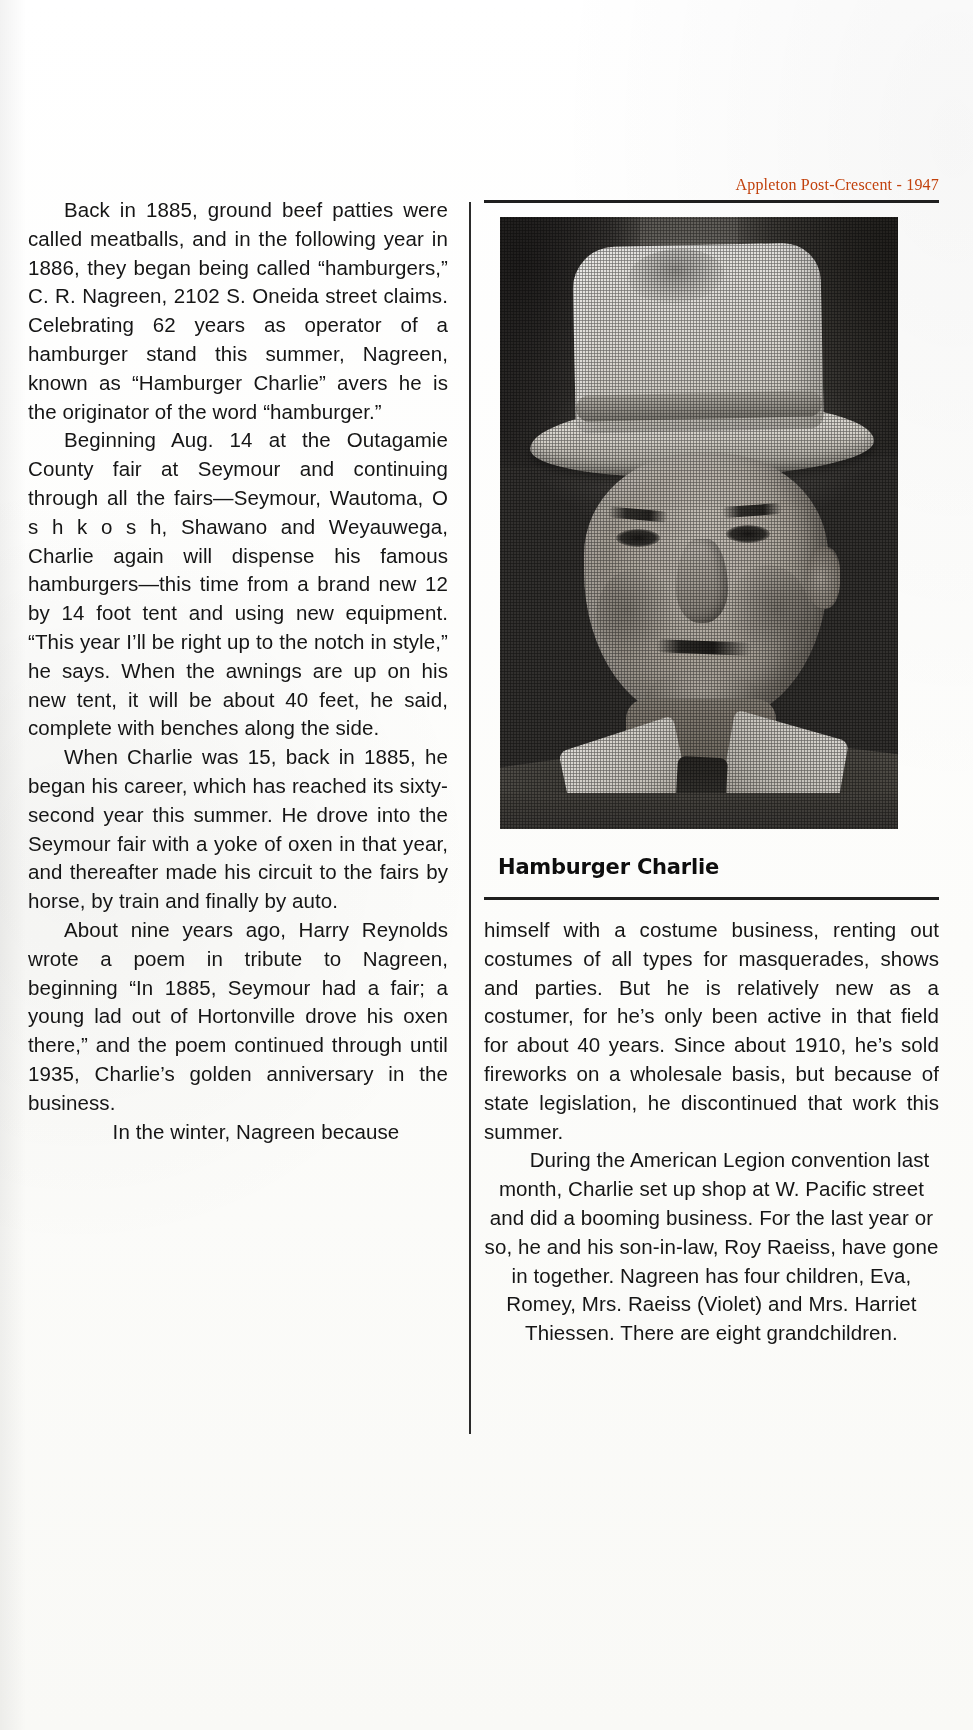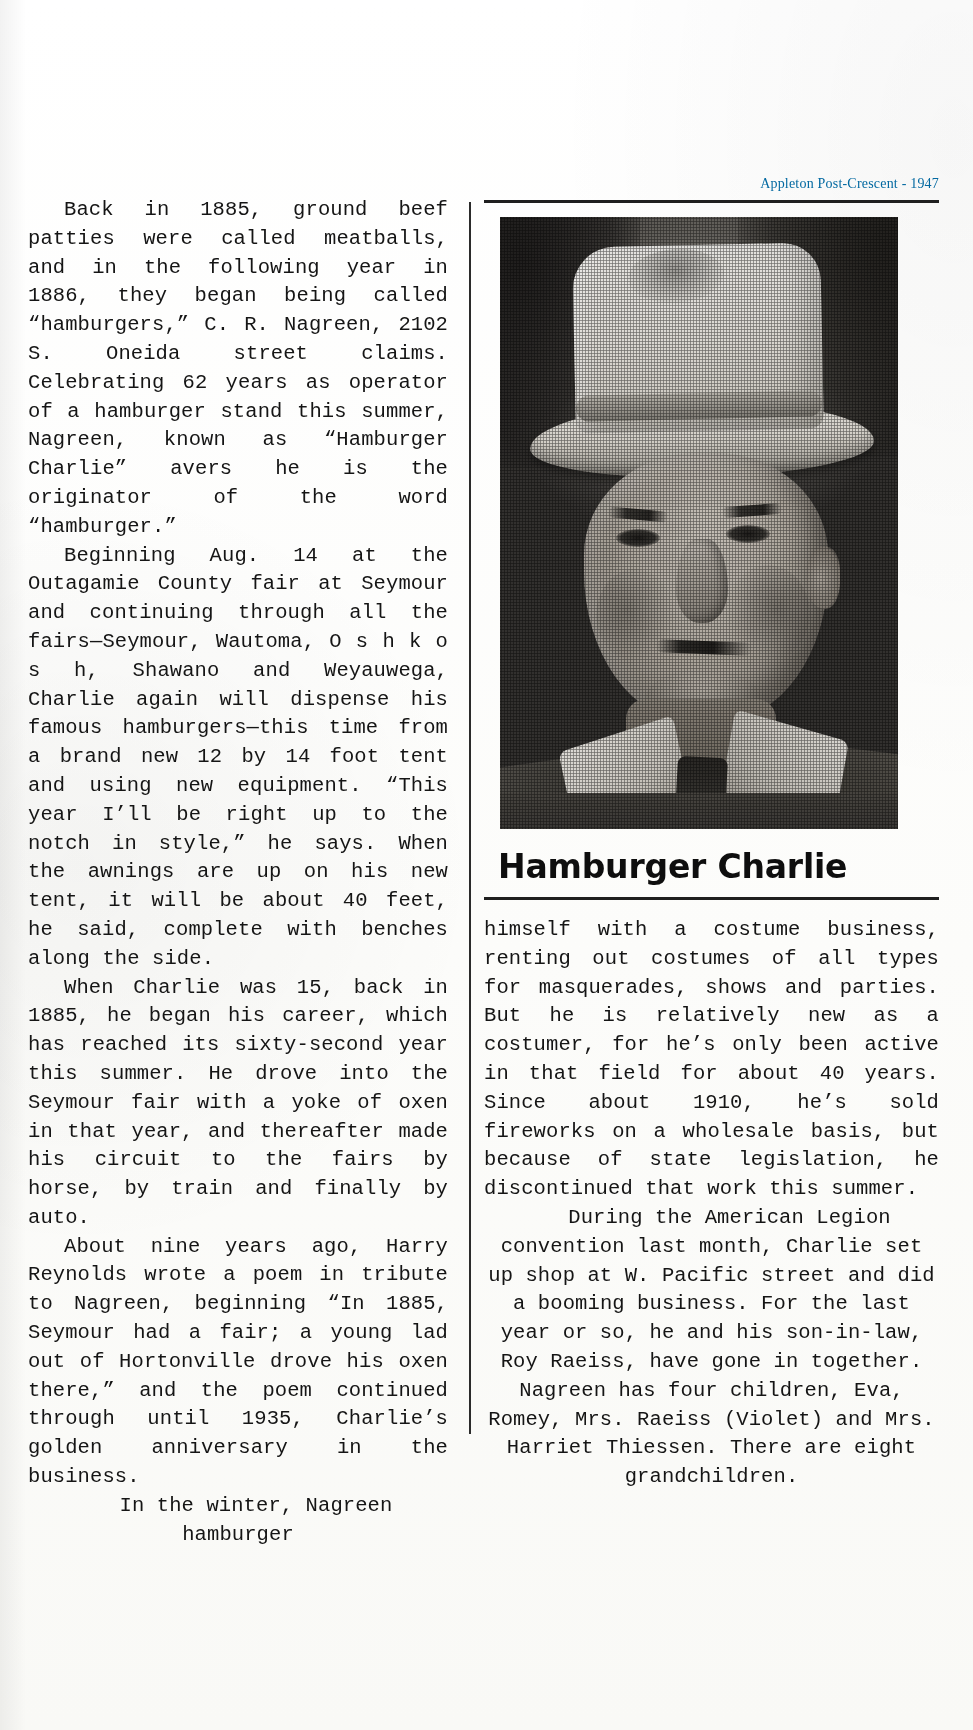--- a/index.html
+++ b/index.html
@@ -53,22 +53,22 @@
     transform: scaleX(0.95);
     transform-origin: left center;
   }
 
   
   .credit {
     position: absolute;
     right: 34px;
     top: 176px;
     font-family: "Liberation Serif", "DejaVu Serif", serif;
-    font-size: 14px;
-    color: #0369a1;
+    font-size: 16px;
+    color: #c2410c;
     letter-spacing: 0.2px;
   }
 
   
   .columns {
     position: absolute;
     left: 28px;
     top: 196px;
     width: 916px;
     height: 1500px;
@@ -97,21 +97,21 @@
     background: #2b2b2b;
   }
 
   
   .body-text p {
     margin: 0;
     font-size: 20.5px;
     line-height: 28.8px;
     text-align: justify;
     text-indent: 36px;
-    font-family: Liberation Mono, monospace;
+    font-family: Liberation Sans, sans-serif;
     color: #151515;
     letter-spacing: 0.1px;
     -webkit-font-smoothing: none;
   }
   .body-text p.no-indent {
     text-indent: 0;
   }
   .body-text p.last-line {
     text-align: center;
   }
@@ -322,21 +322,21 @@
   }
   .ph-shoulder-base {
     position: absolute; left: -20px; top: 576px; width: 460px; height: 60px;
     background: linear-gradient(180deg, #4a4742 0%, #343230 100%);
   }
 
   
   .photo-caption {
     font-family: "DejaVu Sans", "Liberation Sans", sans-serif;
     font-weight: 700;
-    font-size: 33px;
+    font-size: 21px;
     line-height: 40px;
     color: #0e0e0e;
     margin: 18px 0 0 14px;
     letter-spacing: -0.2px;
   }
   .caption-rule {
     width: 100%;
     height: 3px;
     background: #1f1f1f;
     margin: 10px 0 16px 0;
@@ -353,21 +353,21 @@
 
   <div class="columns">
 
     <div class="col-rule"></div>
 
     <div class="col-left body-text">
       <p>Back in 1885, ground beef patties were called meatballs, and in the following year in 1886, they began being called “hamburgers,” C. R. Nagreen, 2102 S. Oneida street claims. Celebrating 62 years as operator of a hamburger stand this summer, Nagreen, known as “Hamburger Charlie” avers he is the originator of the word “hamburger.”</p>
       <p>Beginning Aug. 14 at the Outagamie County fair at Seymour and continuing through all the fairs—Seymour, Wautoma, O s h k o s h, Shawano and Weyauwega, Charlie again will dispense his famous hamburgers—this time from a brand new 12 by 14 foot tent and using new equipment. “This year I’ll be right up to the notch in style,” he says. When the awnings are up on his new tent, it will be about 40 feet, he said, complete with benches along the side.</p>
       <p>When Charlie was 15, back in 1885, he began his career, which has reached its sixty-second year this summer. He drove into the Seymour fair with a yoke of oxen in that year, and thereafter made his circuit to the fairs by horse, by train and finally by auto.</p>
       <p>About nine  years ago, Harry Reynolds wrote a poem in tribute to Nagreen, beginning  “In 1885, Seymour had a fair; a young lad out of Hortonville drove his oxen there,” and the poem continued through until 1935, Charlie’s golden anniversary in the business.</p>
-      <p class="last-line">In the winter, Nagreen hamburger</p>
+      <p class="last-line">In the winter, Nagreen because</p>
     </div>
 
     <div class="col-right">
 
       <div class="photo-block">
         <div class="photo-toprule"></div>
 
         <div class="photo-frame">
           <div class="ph-bg"></div>
           <div class="ph-corner-l"></div>

